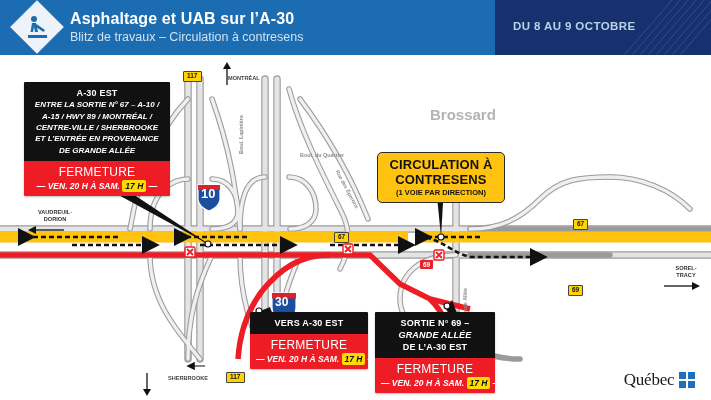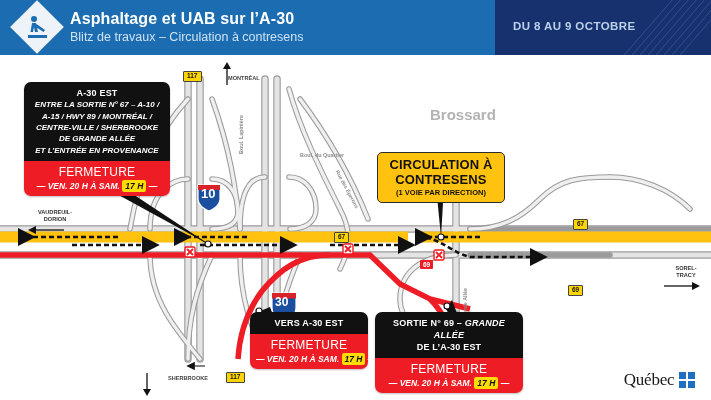--- a/index.html
+++ b/index.html
@@ -39,21 +39,21 @@
     position: absolute; left: 513px; top: 20px;
     color: #b9d2ea; font-size: 11.5px; font-weight: bold; letter-spacing: .4px;
   }
   .hdr-underline { position:absolute; left:0; top:55px; width:711px; height:4px; background:#ffffff; }
 
   
   .map { position: absolute; left: 0; top: 59px; width: 711px; height: 341px; background: #ffffff; }
   .map svg { position: absolute; left: 0; top: 0; }
 
   
-  .callout { position: absolute; border-radius: 7px; overflow: hidden; box-shadow: 0 1px 2px rgba(0,0,0,.25); }
+  .callout { position: absolute; border-radius: 1px; overflow: hidden; box-shadow: 0 1px 2px rgba(0,0,0,.25); }
   .callout .blk {
     background: #111111; color: #ffffff; text-align: center;
     padding: 5px 7px 5px 7px;
   }
   .callout .red {
     background: #ee1c25; color: #ffffff; text-align: center;
     padding: 4px 6px 5px 6px;
   }
   .c-title { font-size: 9px; font-weight: bold; letter-spacing: .2px; line-height: 1.35; }
   .c-body { font-size: 8px; font-weight: bold; font-style: italic; line-height: 1.42; }
@@ -315,22 +315,22 @@
       <line x1="5" y1="24" x2="5" y2="8" stroke="#111" stroke-width="1.3"></line>
       <polygon points="1,8 5,1 9,8" fill="#111"></polygon>
     </svg>
 
     <div class="callout" style="left:24px;top:23px;width:146px;">
       <div class="blk">
         <div class="c-title">A-30 EST</div>
         <div class="c-body">ENTRE LA SORTIE N° 67 – A-10 /</div>
         <div class="c-body">A-15 / HWY 89 / MONTRÉAL /</div>
         <div class="c-body">CENTRE-VILLE / SHERBROOKE</div>
+        <div class="c-body">ET L’ENTRÉE EN PROVENANCE</div>
         <div class="c-body">DE GRANDE ALLÉE</div>
-        <div class="c-body">ET L’ENTRÉE EN PROVENANCE</div>
       </div>
       <div class="red">
         <div class="c-ferm">FERMETURE</div>
         <div class="c-when">
           <span>— VEN. 20 H À SAM.</span>
           <span class="hl">17 H</span>
           <span>—</span>
         </div>
       </div>
     </div>
@@ -347,21 +347,21 @@
       <div class="red">
         <div class="c-ferm">FERMETURE</div>
         <div class="c-when">
           <span>— VEN. 20 H À SAM.</span>
           <span class="hl">17 H</span>
           <span>—</span>
         </div>
       </div>
     </div>
 
-    <div class="callout" style="left:375px;top:253px;width:148px;">
+    <div class="callout" style="left:375px;top:253px;width:120px;">
       <div class="blk">
         <div class="c-title">
           <span>SORTIE N° 69 – </span><span style="font-style:italic;">GRANDE ALLÉE</span>
         </div>
         <div class="c-title">DE L’A-30 EST</div>
       </div>
       <div class="red">
         <div class="c-ferm">FERMETURE</div>
         <div class="c-when">
           <span>— VEN. 20 H À SAM.</span>

